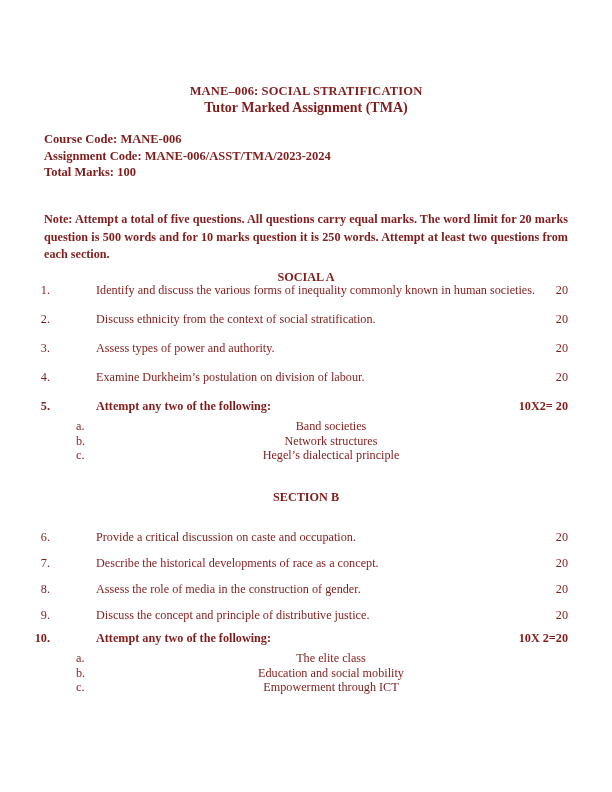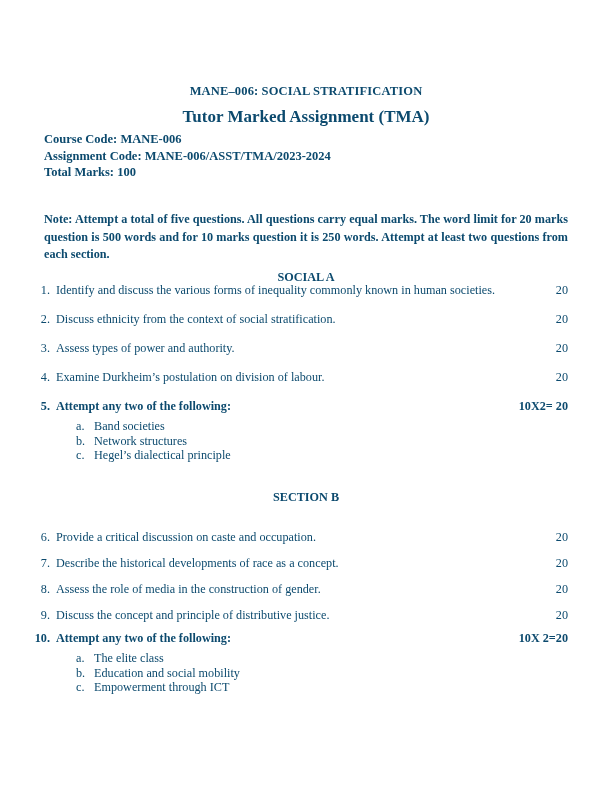--- a/index.html
+++ b/index.html
@@ -6,44 +6,44 @@
     margin: 0;
     padding: 0;
     background: #ffffff;
   }
   .page {
     position: relative;
     width: 612px;
     height: 792px;
     background: #ffffff;
     font-family: "Liberation Serif", "DejaVu Serif", serif;
-    color: #0c4a6e;
+    color: #7f1d1d;
     overflow: hidden;
     box-sizing: border-box;
   }
 
   
   .title-block {
     position: absolute;
     top: 83px;
     left: 0;
     width: 612px;
     text-align: center;
   }
   .doc-title {
     font-size: 12.5px;
     font-weight: bold;
     letter-spacing: 0.15px;
     line-height: 16px;
   }
   .doc-subtitle {
-    font-size: 17px;
+    font-size: 14px;
     font-weight: bold;
     line-height: 16px;
-    margin-top: 10px;
+    margin-top: 1px;
   }
 
   .meta-block {
     position: absolute;
     top: 131px;
     left: 44px;
     width: 524px;
     text-align: left;
     font-size: 12.5px;
     font-weight: bold;
@@ -93,20 +93,21 @@
   .qnum {
     width: 24px;
     flex: 0 0 24px;
     text-align: right;
     padding-right: 6px;
     box-sizing: border-box;
   }
   .qtext {
     flex: 1 1 auto;
     padding-right: 8px;
+    margin-left: 40px;
   }
   .qmarks {
     flex: 0 0 auto;
     text-align: right;
     white-space: nowrap;
   }
   .qrow.bold .qtext,
   .qrow.bold .qmarks,
   .qrow.bold .qnum {
     font-weight: bold;
@@ -128,20 +129,21 @@
     font-size: 12.2px;
     line-height: 14.5px;
   }
   .subletter {
     width: 18px;
     flex: 0 0 18px;
     text-align: left;
   }
   .subtext {
     flex: 1 1 auto;
+    text-align: center;
   }
 </style>
 </head>
 <body>
 
 <div class="page">
 
   <div class="title-block">
     <div class="doc-title">MANE–006: SOCIAL STRATIFICATION</div>
     <div class="doc-subtitle">Tutor Marked Assignment (TMA)</div>

